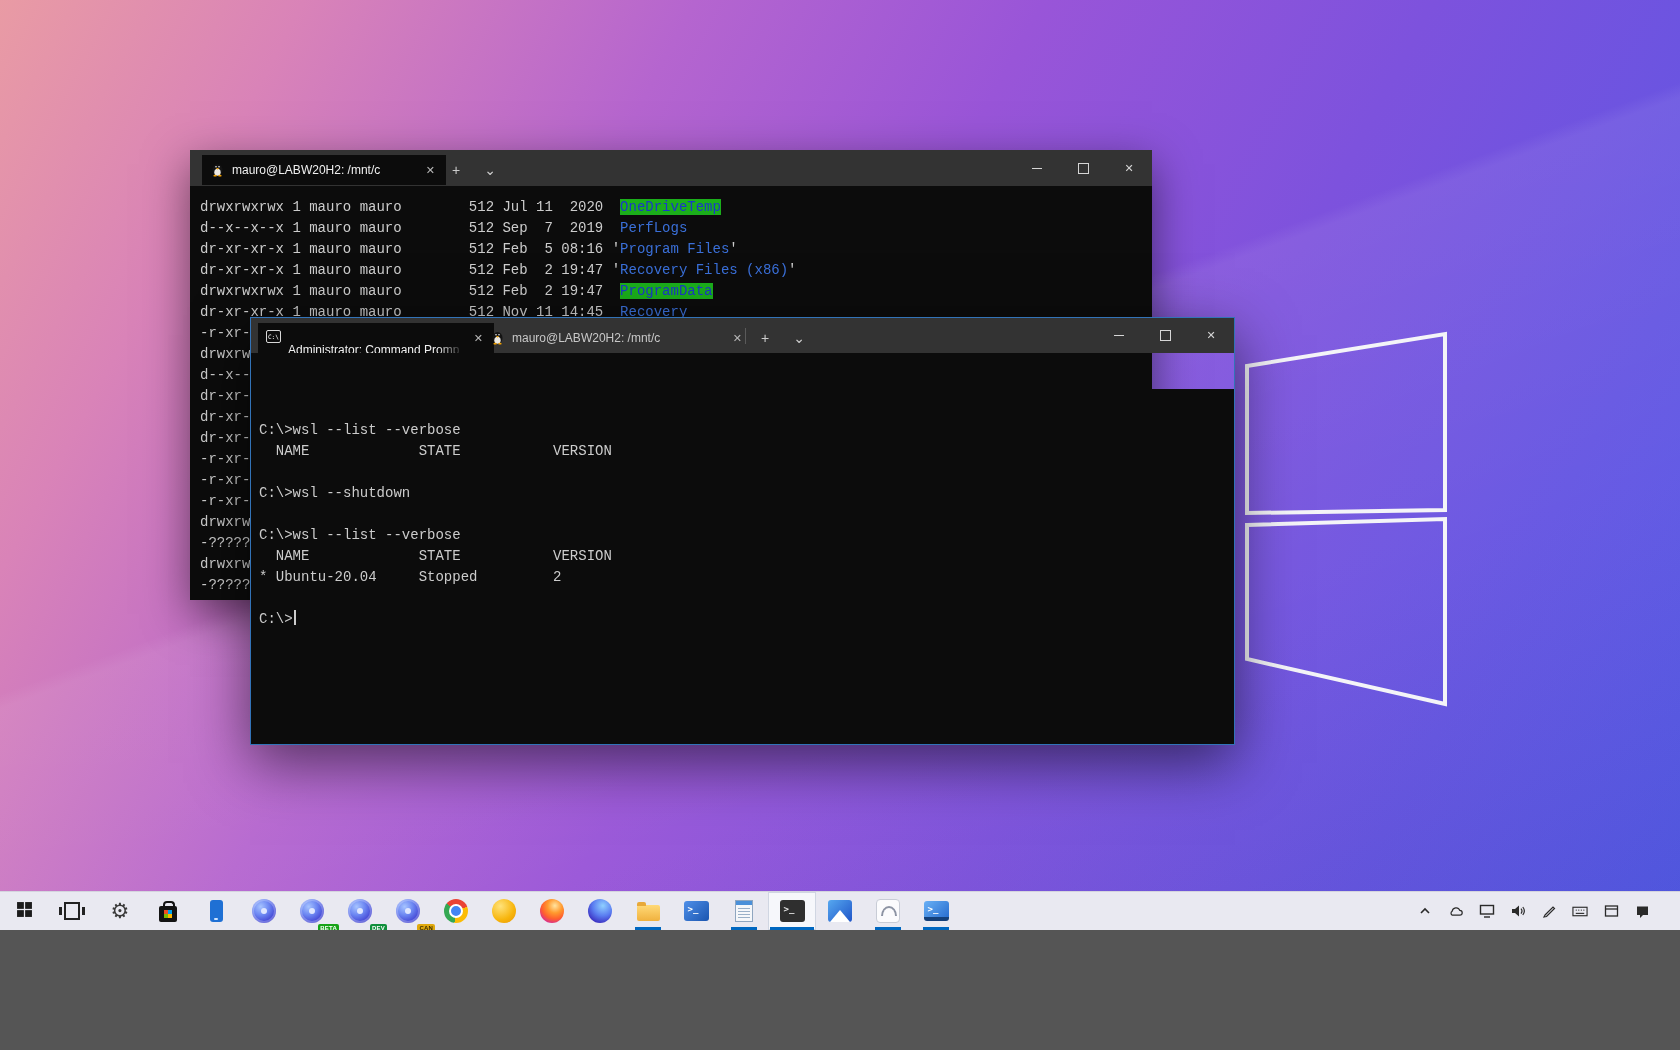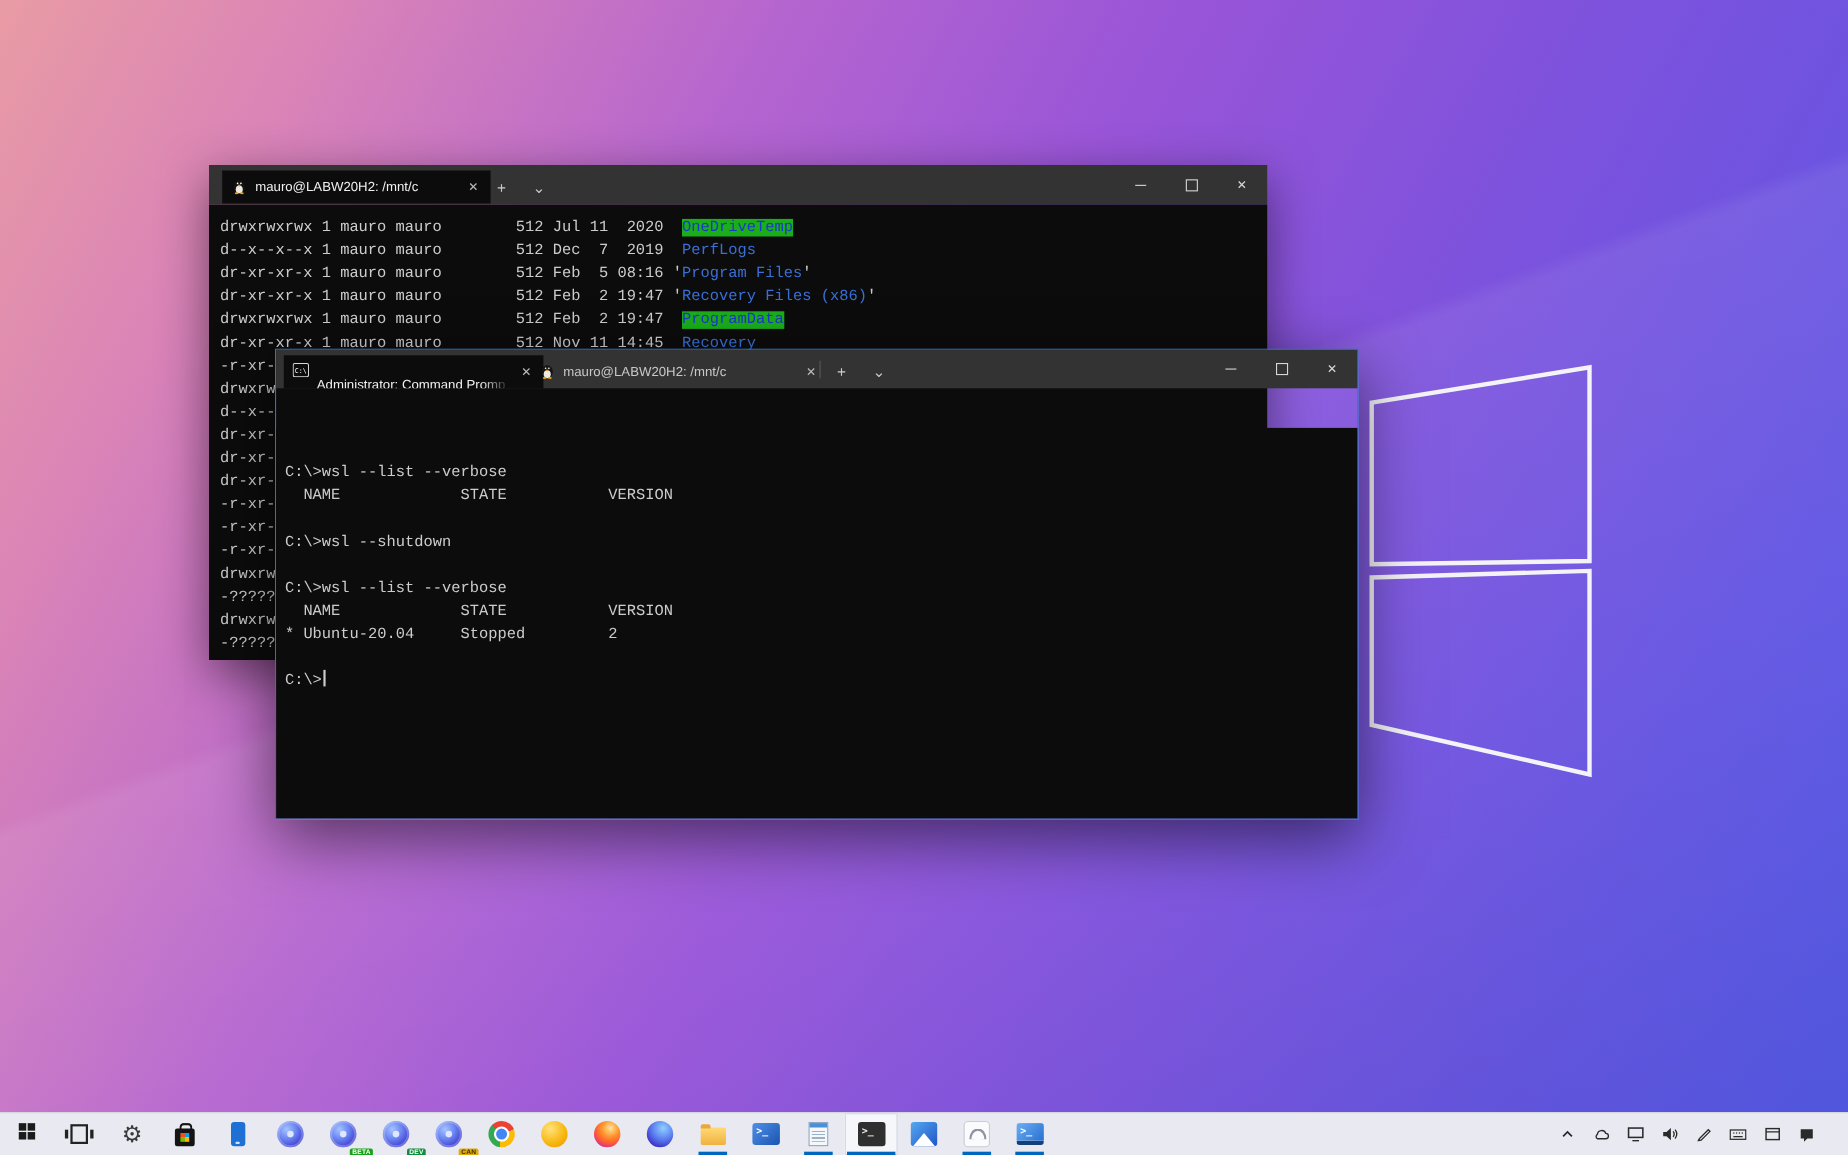--- a/index.html
+++ b/index.html
@@ -1,16 +1,16 @@
 <!DOCTYPE html>
 <html><head>
 <meta charset="utf-8">
 <style>
   html,body{margin:0;padding:0;background:#555;}
-  #desktop{position:relative;width:1680px;height:1050px;overflow:hidden;
+  #desktop{position:relative;width:1680px;height:930px;overflow:hidden;
     background:linear-gradient(118deg,#e99ba4 0%,#d983b8 14%,#b565cf 32%,#9955d8 48%,#7d52dd 66%,#6455e2 84%,#525ae8 100%);
     font-family:"Liberation Sans",sans-serif;}
   #desktop::before{content:"";position:absolute;inset:0;
     background:linear-gradient(160deg,rgba(255,255,255,0) 45%,rgba(255,255,255,.07) 46%,rgba(255,255,255,.03) 70%,rgba(0,0,0,.05) 100%);
     pointer-events:none;}
   .winlogo{position:absolute;left:1240px;top:328px;width:212px;height:384px;}
 
   
   .term-window{position:absolute;box-shadow:0 14px 42px rgba(0,0,0,.5);}
   .titlebar{position:absolute;left:0;top:0;right:0;background:#333333;display:flex;align-items:stretch;}
@@ -141,21 +141,21 @@
             <span class="minbar"></span>
           </div>
         <div class="ctrl">
             <span class="maxbox"></span>
           </div>
         <div class="ctrl">✕</div>
       </div>
     </div>
     <div class="term-content" id="bg-lines">
         <div class="tline"><span>drwxrwxrwx 1 mauro mauro        512 Jul 11  2020  </span><span class="dir-green">OneDriveTemp</span></div>
-        <div class="tline"><span>d--x--x--x 1 mauro mauro        512 Dec  7  2019  </span><span class="dir">PerfLogs</span></div>
+        <div class="tline"><span>d--x--x--x 1 mauro mauro        512 Sep  7  2019  </span><span class="dir">PerfLogs</span></div>
         <div class="tline"><span>dr-xr-xr-x 1 mauro mauro        512 Feb  5 08:16 </span><span>'</span><span class="dir">Program Files</span><span>'</span></div>
         <div class="tline"><span>dr-xr-xr-x 1 mauro mauro        512 Feb  2 19:47 </span><span>'</span><span class="dir">Recovery Files (x86)</span><span>'</span></div>
         <div class="tline"><span>drwxrwxrwx 1 mauro mauro        512 Feb  2 19:47  </span><span class="dir-green">ProgramData</span></div>
         <div class="tline"><span>dr-xr-xr-x 1 mauro mauro        512 Nov 11 14:45  </span><span class="dir">Recovery</span></div>
         <div class="tline">-r-xr-</div>
         <div class="tline">drwxrw</div>
         <div class="tline">d--x--</div>
         <div class="tline">dr-xr-</div>
         <div class="tline">dr-xr-</div>
         <div class="tline">dr-xr-</div>

